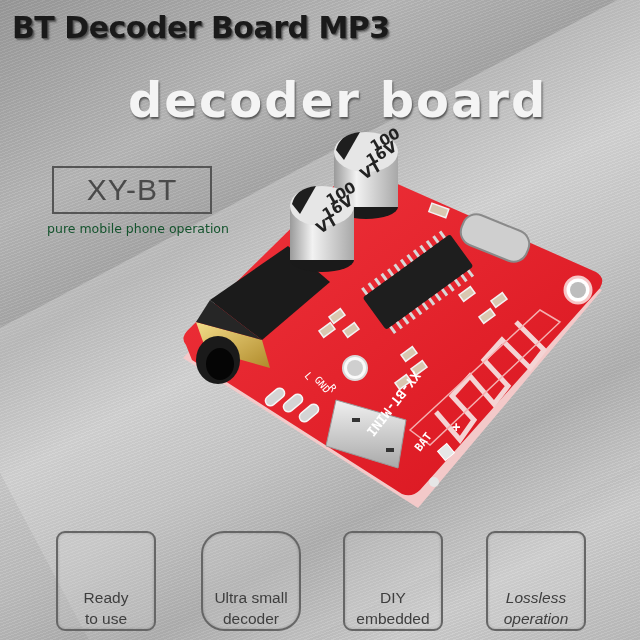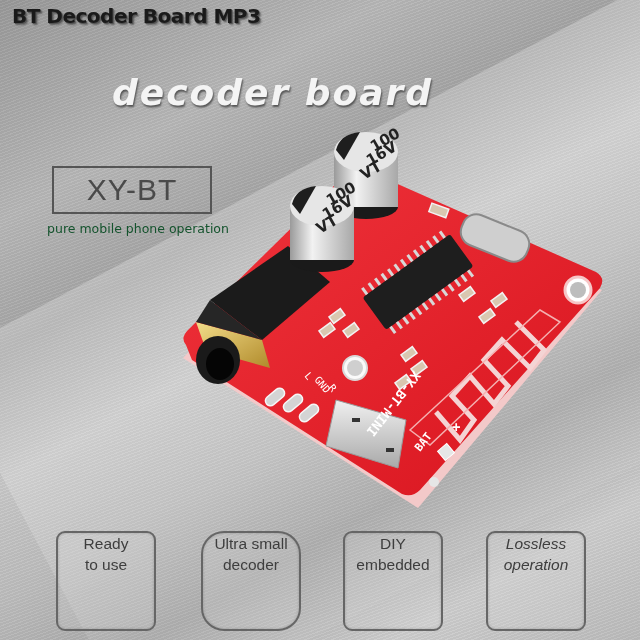--- a/index.html
+++ b/index.html
@@ -3,29 +3,29 @@
 <meta charset="utf-8">
 <style>
   html,body{margin:0;padding:0;}
   body{width:640px;height:640px;overflow:hidden;position:relative;font-family:"Liberation Sans",sans-serif;}
   .bg{position:absolute;inset:0;
     background:
       repeating-linear-gradient(160deg, rgba(255,255,255,0.05) 0 1px, rgba(0,0,0,0.04) 1px 3px),
       linear-gradient(150deg,#9a9a9a 0%,#b8b8b8 22%,#a6a6a6 35%,#c9c9c9 48%,#bdbdbd 60%,#a9a9a9 72%,#cfcfcf 86%,#bcbcbc 100%);}
   .diag{position:absolute;left:-60px;top:360px;width:900px;height:420px;transform:rotate(-28deg);transform-origin:0 0;
     background:linear-gradient(180deg,rgba(255,255,255,0.25),rgba(255,255,255,0.05));}
-  .title{position:absolute;left:12px;top:4px;font-weight:bold;font-size:20px;letter-spacing:-0.5px;
+  .title{position:absolute;left:12px;top:10px;font-weight:bold;font-size:30px;letter-spacing:-0.5px;
     color:#1a1a1a;text-shadow:1px 1px 0 #555,2px 2px 2px rgba(0,0,0,0.4);font-family:"DejaVu Sans",sans-serif;}
-  .subtitle{position:absolute;left:112px;top:72px;font-size:36px;font-weight:bold;color:#f4f4f4;
-    letter-spacing:2px;text-shadow:1px 2px 2px #555;font-family:"DejaVu Sans",sans-serif;font-style:italic;}
+  .subtitle{position:absolute;left:128px;top:72px;font-size:48px;font-weight:bold;color:#f4f4f4;
+    letter-spacing:2px;text-shadow:1px 2px 2px #555;font-family:"DejaVu Sans",sans-serif;}
   .model-box{position:absolute;left:52px;top:166px;width:156px;height:44px;border:2px solid #555;border-radius:0;
     display:flex;align-items:center;justify-content:center;font-size:30px;color:#4a4a4a;letter-spacing:1px;}
   .tagline{position:absolute;left:38px;top:221px;width:200px;text-align:center;font-size:12.5px;color:#14532d;line-height:16px;font-family:"DejaVu Sans",sans-serif;}
   .feat{position:absolute;top:531px;width:96px;height:96px;border:2px solid #666;border-radius:9px;
-    background:rgba(230,230,230,0.18);display:flex;align-items:flex-start;justify-content:center;text-align:center;
+    background:rgba(230,230,230,0.18);display:flex;align-items:flex-end;justify-content:center;text-align:center;
     font-size:15.5px;line-height:21px;color:#3e3e3e;box-shadow:inset 0 0 3px rgba(0,0,0,0.2);}
   .board{position:absolute;left:0;top:0;}
 </style>
 </head>
 <body>
 
 <div class="bg"></div>
 <div class="diag"></div>
 
 <div class="title">BT Decoder Board MP3</div>

